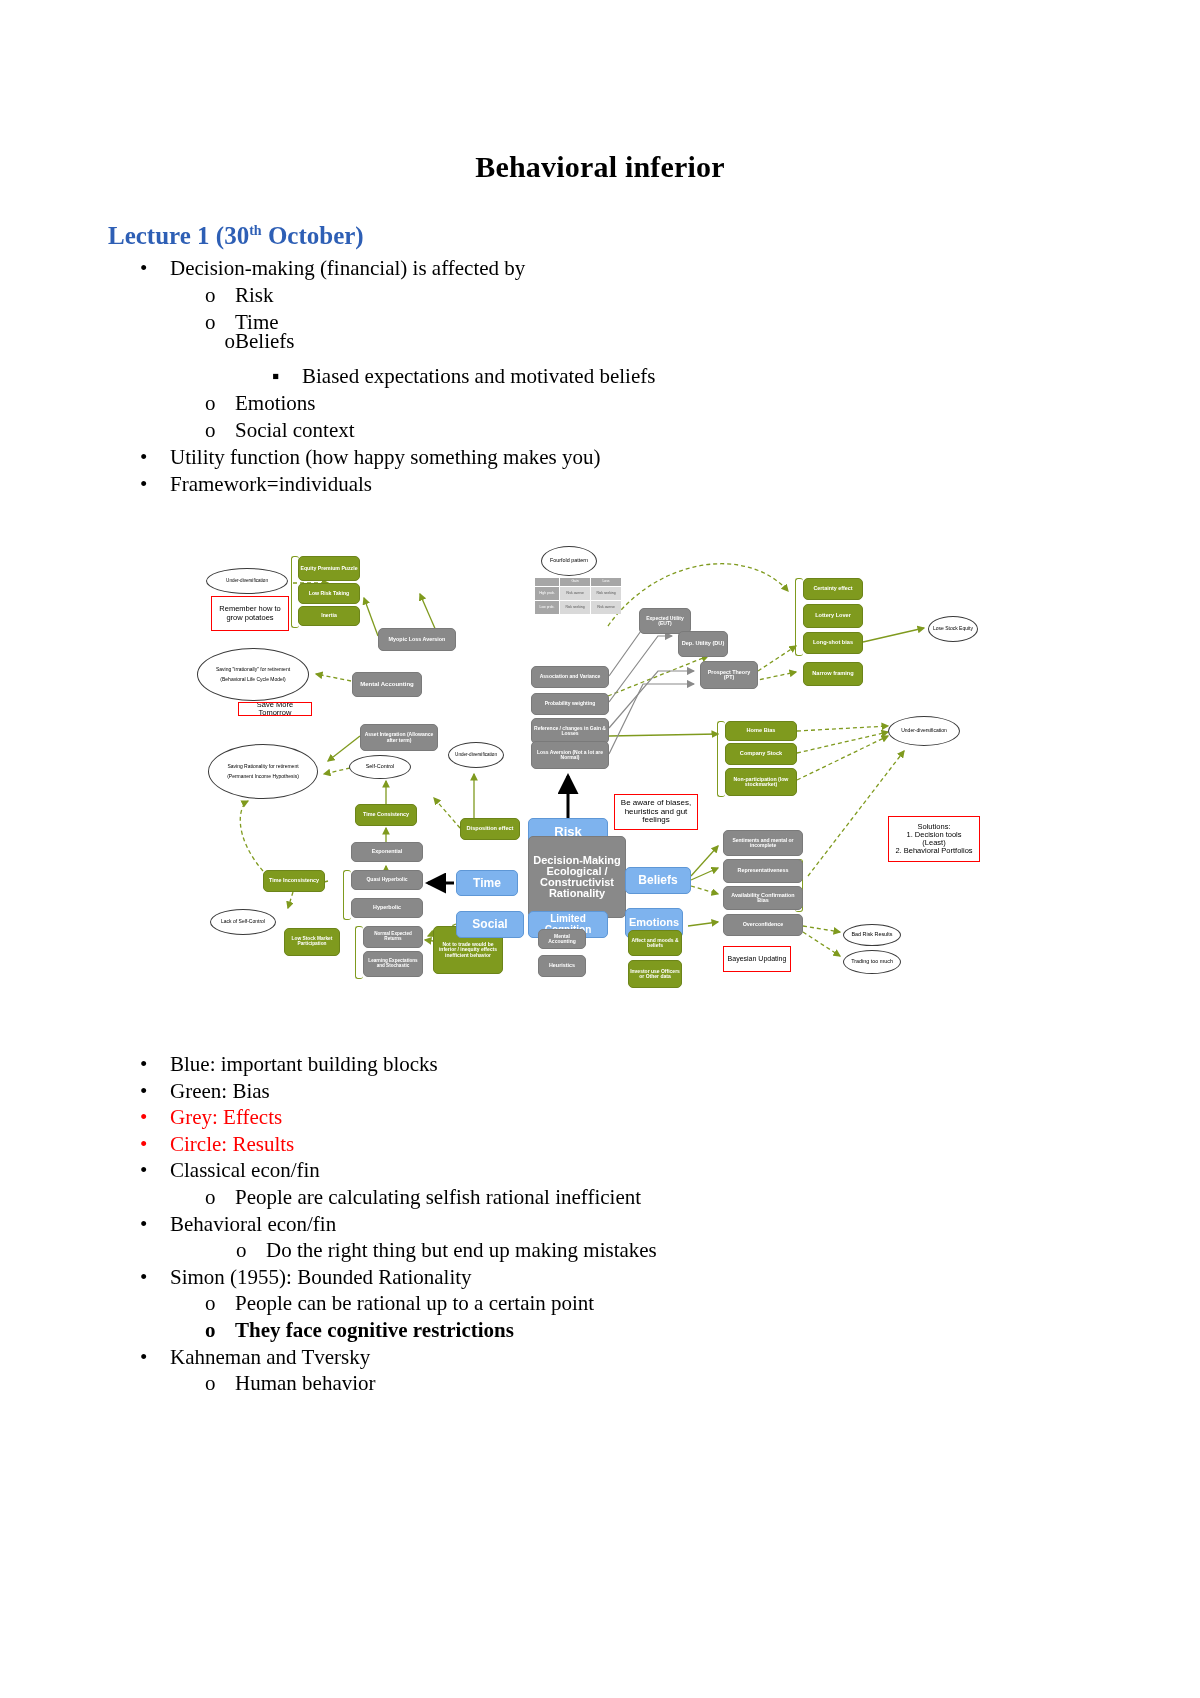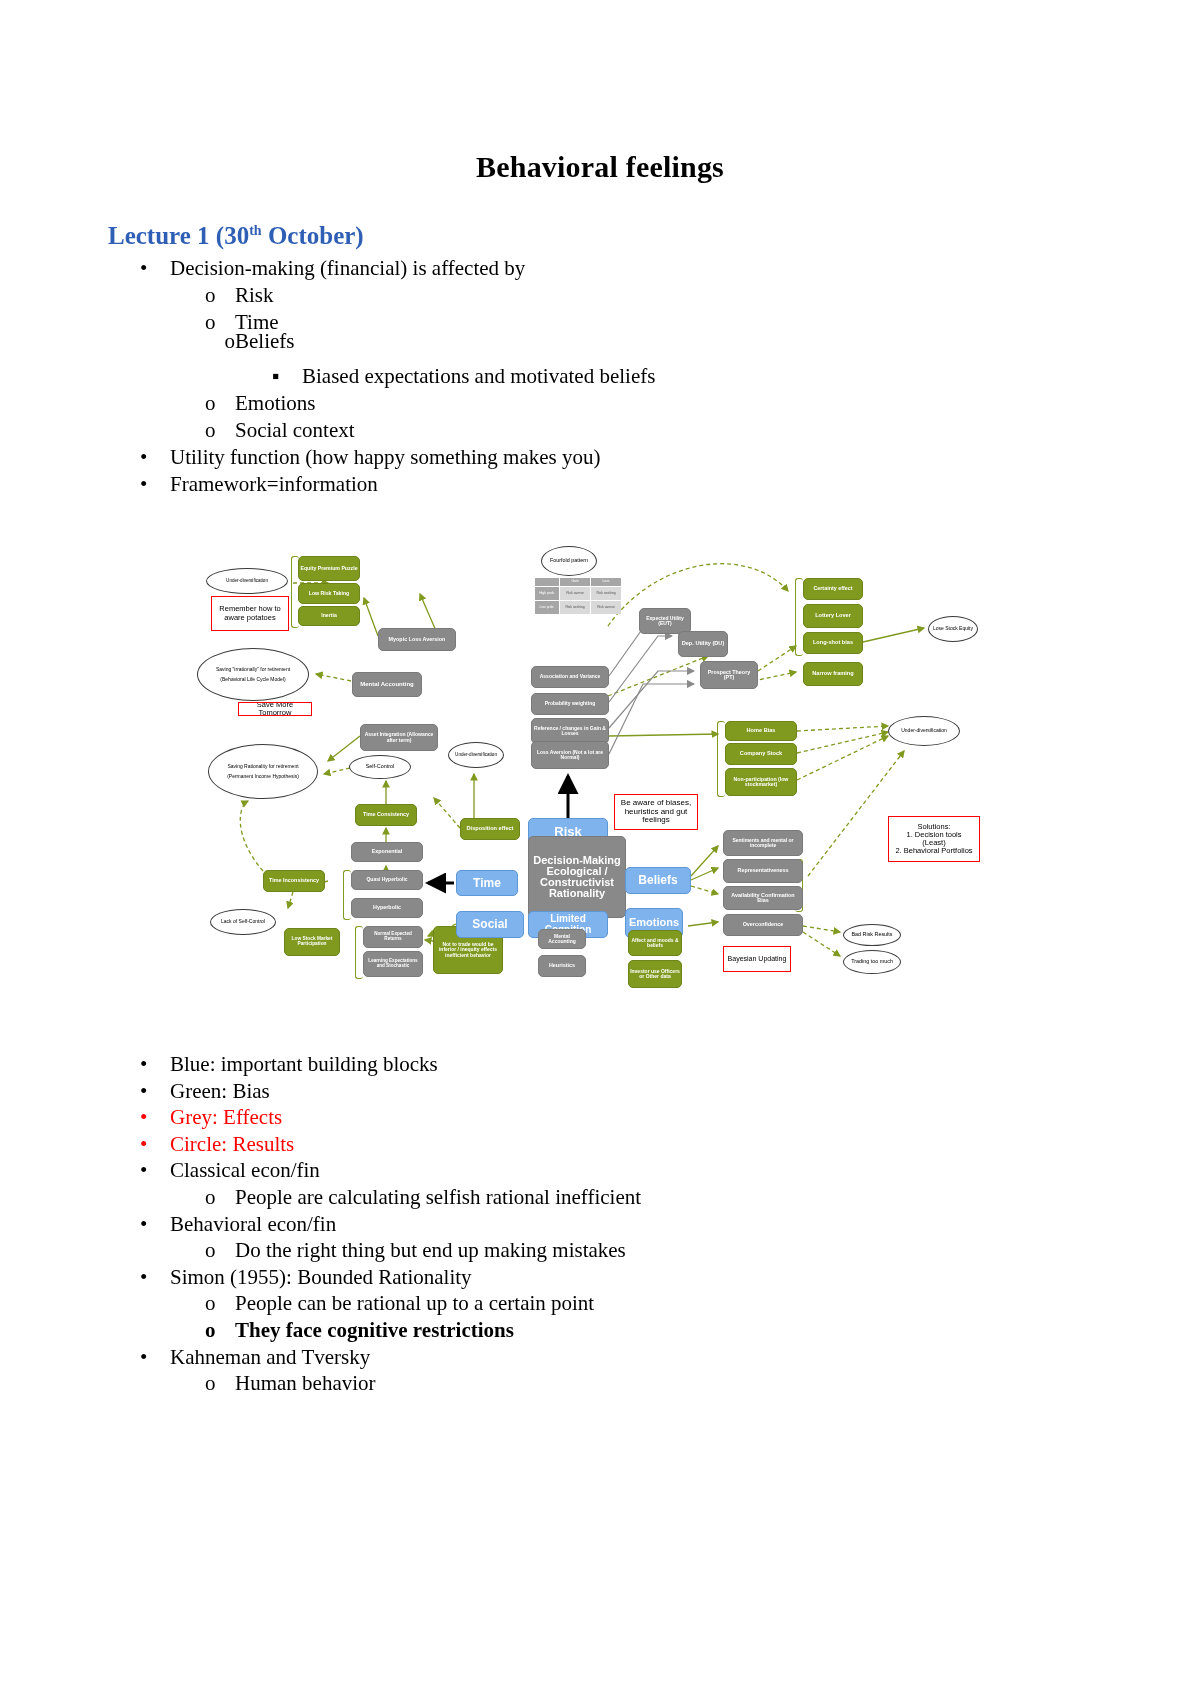--- a/index.html
+++ b/index.html
@@ -30,36 +30,36 @@
   .tbl div{background:#d9d9d9;color:#555;font-size:3.4px;display:flex;align-items:center;justify-content:center;text-align:center;line-height:1;overflow:hidden;}
   .tbl div.hd{background:#a6a6a6;color:#fff;}
   svg.wires{position:absolute;left:0;top:0;width:800px;height:470px;pointer-events:none;}
   .brk{position:absolute;border:1.4px solid #7F9A1E;border-right:none;border-radius:3px;}
 </style>
 </head>
 <body>
 
 <div class="page">
 
-  <div class="doc-title">Behavioral feelings</div>
+  <div class="doc-title">Behavioral inferior</div>
 
   <div class="lecture-heading">
     <span>Lecture 1 (30</span><sup>th</sup><span> October)</span>
   </div>
 
   <div id="notes-top">
       <div class="bul lvl1" style="top: 255px;"><span class="mk">•</span><span>Decision-making (financial) is affected by</span></div>
       <div class="bul lvl2" style="top: 282px;"><span class="mk">o</span><span>Risk</span></div>
       <div class="bul lvl2" style="top: 309px;"><span class="mk">o</span><span>Time</span></div>
       <div class="bul lvl2" style="top: 328px; text-align: right;"><span class="mk">o</span><span>Beliefs</span></div>
       <div class="bul lvl3" style="top: 363px;"><span class="mk">▪</span><span>Biased expectations and motivated beliefs</span></div>
       <div class="bul lvl2" style="top: 390px;"><span class="mk">o</span><span>Emotions</span></div>
       <div class="bul lvl2" style="top: 417px;"><span class="mk">o</span><span>Social context</span></div>
       <div class="bul lvl1" style="top: 444px;"><span class="mk">•</span><span>Utility function (how happy something makes you)</span></div>
-      <div class="bul lvl1" style="top: 471px;"><span class="mk">•</span><span>Framework=information</span></div>
+      <div class="bul lvl1" style="top: 471px;"><span class="mk">•</span><span>Framework=individuals</span></div>
     </div>
 
   <div class="diagram">
 
     <svg class="wires" viewBox="0 0 800 470">
       <defs>
         <marker id="ag" markerWidth="6" markerHeight="6" refX="5" refY="3" orient="auto">
           <path d="M0,0 L6,3 L0,6 z" fill="#7F9A1E"></path>
         </marker>
         <marker id="agr" markerWidth="7" markerHeight="7" refX="6" refY="3.5" orient="auto">
@@ -134,21 +134,21 @@
         <div class="hd">Low prob.</div>
         <div>Risk seeking</div>
         <div>Risk averse</div>
       </div>
 
     <div id="nodes">
         <div class="oval" style="left: 18px; top: 32px; width: 82px; height: 26px; font-size: 4.6px;">
           <span style="white-space: pre-line;">Under-diversification</span>
         </div>
         <div class="redbox" style="left: 23px; top: 60px; width: 78px; height: 35px; font-size: 7.5px;">
-          <span style="white-space: pre-line;">Remember how to aware potatoes</span>
+          <span style="white-space: pre-line;">Remember how to grow potatoes</span>
         </div>
         <div class="nd green" style="left: 110px; top: 20px; width: 62px; height: 25px; font-size: 5.2px; font-weight: 600;">
           <span style="white-space: pre-line;">Equity Premium Puzzle</span>
         </div>
         <div class="nd green" style="left: 110px; top: 47px; width: 62px; height: 21px; font-size: 5.2px; font-weight: 600;">
           <span style="white-space: pre-line;">Low Risk Taking</span>
         </div>
         <div class="nd green" style="left: 110px; top: 70px; width: 62px; height: 20px; font-size: 5.2px; font-weight: 600;">
           <span style="white-space: pre-line;">Inertia</span>
         </div>
@@ -331,21 +331,21 @@
   </div>
 
   <div id="notes-bottom">
       <div class="bul lvl1" style="top: 1051px;"><span class="mk">•</span><span>Blue: important building blocks</span></div>
       <div class="bul lvl1" style="top: 1077.6px;"><span class="mk">•</span><span>Green: Bias</span></div>
       <div class="bul lvl1 red" style="top: 1104.2px;"><span class="mk">•</span><span>Grey: Effects</span></div>
       <div class="bul lvl1 red" style="top: 1130.8px;"><span class="mk">•</span><span>Circle: Results</span></div>
       <div class="bul lvl1" style="top: 1157.4px;"><span class="mk">•</span><span>Classical econ/fin</span></div>
       <div class="bul lvl2" style="top: 1184px;"><span class="mk">o</span><span>People are calculating selfish rational inefficient</span></div>
       <div class="bul lvl1" style="top: 1210.6px;"><span class="mk">•</span><span>Behavioral econ/fin</span></div>
-      <div class="bul lvl2" style="top: 1237.2px;"><span class="mk">o</span><span>Do the right thing but end up making mistakes</span></div>
+      <div class="bul lvl2" style="top: 1237.2px; margin-left: 31px;"><span class="mk">o</span><span>Do the right thing but end up making mistakes</span></div>
       <div class="bul lvl1" style="top: 1263.8px;"><span class="mk">•</span><span>Simon (1955): Bounded Rationality</span></div>
       <div class="bul lvl2" style="top: 1290.4px;"><span class="mk">o</span><span>People can be rational up to a certain point</span></div>
       <div class="bul lvl2" style="top: 1317px; font-weight: bold;"><span class="mk">o</span><span>They face cognitive restrictions</span></div>
       <div class="bul lvl1" style="top: 1343.6px;"><span class="mk">•</span><span>Kahneman and Tversky</span></div>
       <div class="bul lvl2" style="top: 1370.2px;"><span class="mk">o</span><span>Human behavior</span></div>
     </div>
 
 </div>
 
 </body></html>

